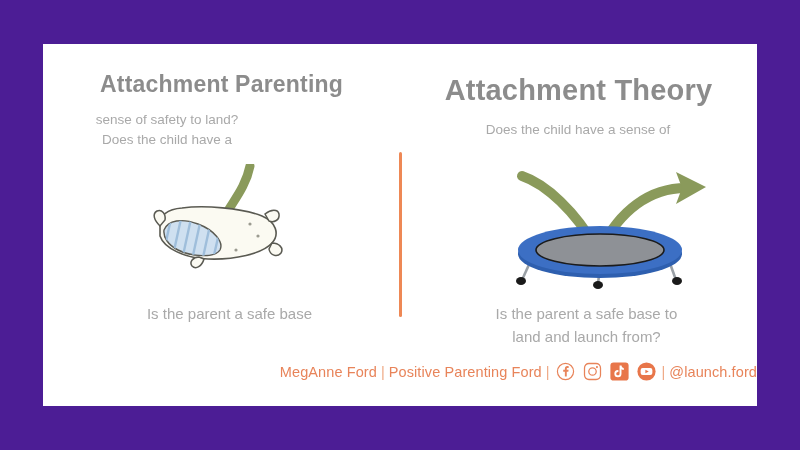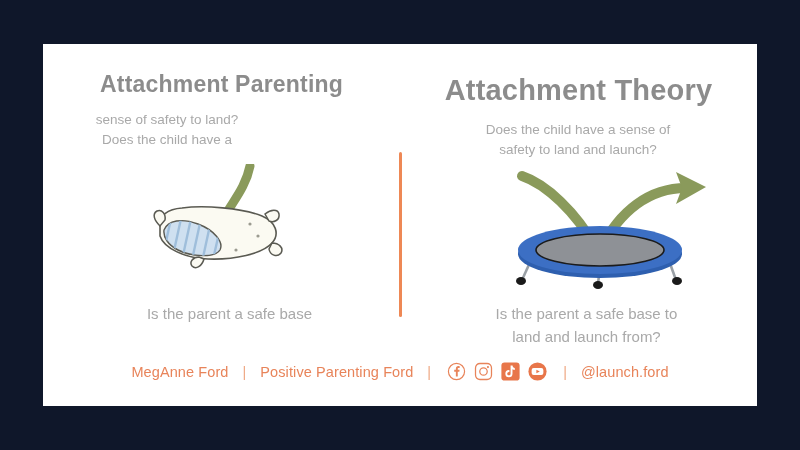--- a/index.html
+++ b/index.html
@@ -1,21 +1,21 @@
 <!DOCTYPE html>
 <html><head>
 <meta charset="utf-8">
 <style>
   html,body{margin:0;padding:0;}
   body{
     width:800px;height:450px;overflow:hidden;
     background:#ED7839;
     font-family:"Liberation Sans", sans-serif;
   }
-  #slide{position:relative;width:800px;height:450px;background:#0f172a;}
+  #slide{position:relative;width:800px;height:450px;background:#4c1d95;}
 
   #card{
     position:absolute;left:43px;top:44px;width:714px;height:362px;
     background:#FFFFFF;
   }
 
   
   .col{position:absolute;top:0;height:100%;}
   #col-left{left:0;width:357px;}
   #col-right{left:357px;width:357px;}
@@ -57,22 +57,22 @@
   
   #divider{
     position:absolute;left:356px;top:108px;
     width:2.5px;height:165px;
     background:#EE8855;border-radius:2px;
   }
 
   
   #footer{
     position:absolute;left:0;top:318px;width:100%;
-    display:flex;align-items:center;justify-content:center;
-    gap:14px;
+    display:flex;align-items:center;justify-content:flex-end;
+    gap:4px;
   }
   .foot-text{
     color:#E8845A;
     font-size:14.5px;
     white-space:nowrap;
     letter-spacing:.1px;
   }
   .foot-sep{color:#EFA985;font-size:14.5px;}
   #social{display:flex;align-items:center;gap:8px;margin:0 2px;}
   .soc{width:19px;height:19px;display:block;}
@@ -132,21 +132,20 @@
         <div>Is the parent a safe base</div>
       </div>
     </div>
 
     <div class="col" id="col-right">
 
       <div class="panel-title" id="title-right">Attachment Theory</div>
 
       <div class="panel-sub" id="sub-right">
         <div>Does the child have a sense of</div>
-        <div>safety to land and launch?</div>
       </div>
 
       <svg class="art" id="art-right" viewBox="0 0 230 135">
 
         <path d="M22 22 C 46 30, 76 58, 96 94" fill="none" stroke="#8A9A5B" stroke-width="10" stroke-linecap="round"></path>
 
         <path d="M100 96 C 120 56, 150 34, 186 34" fill="none" stroke="#8A9A5B" stroke-width="10" stroke-linecap="round"></path>
 
         <path d="M176 18 L 206 33 L 176 50 L 182 34 Z" fill="#8A9A5B"></path>
 

